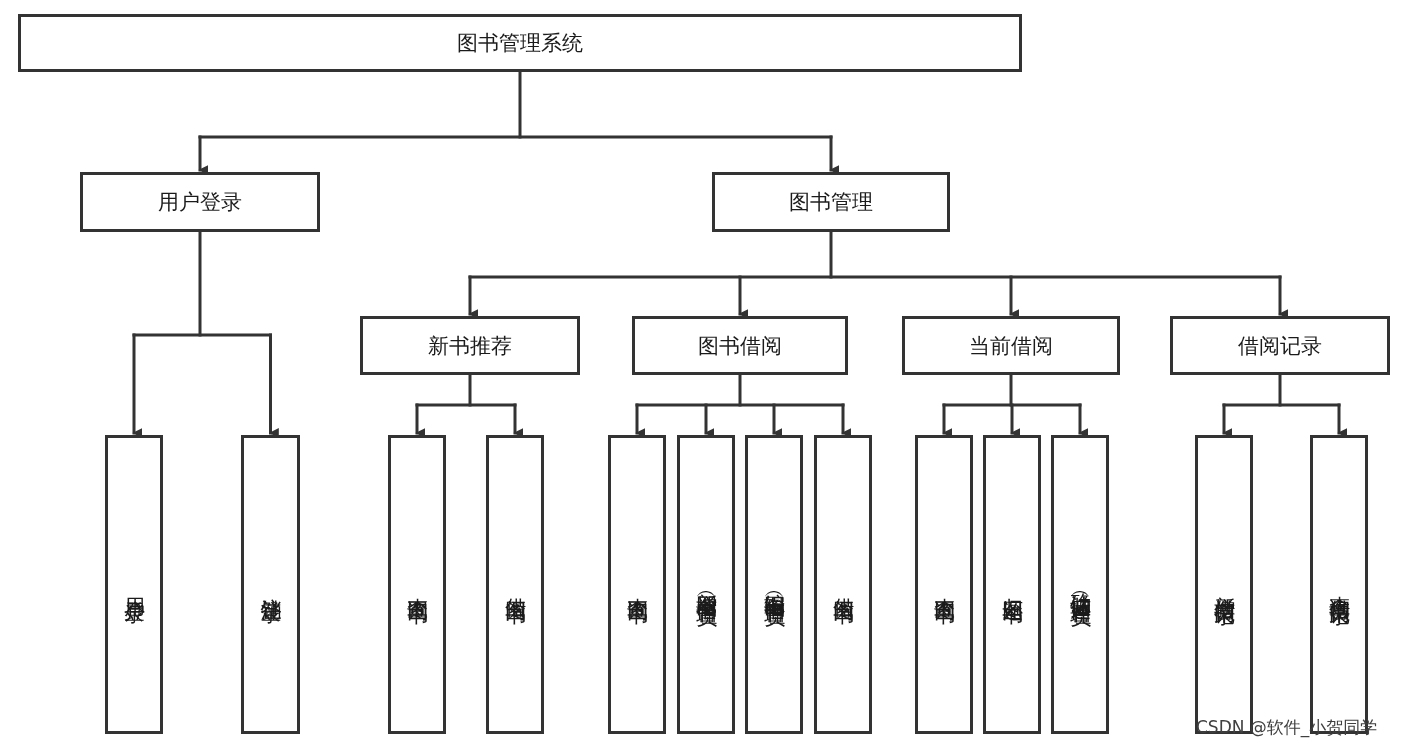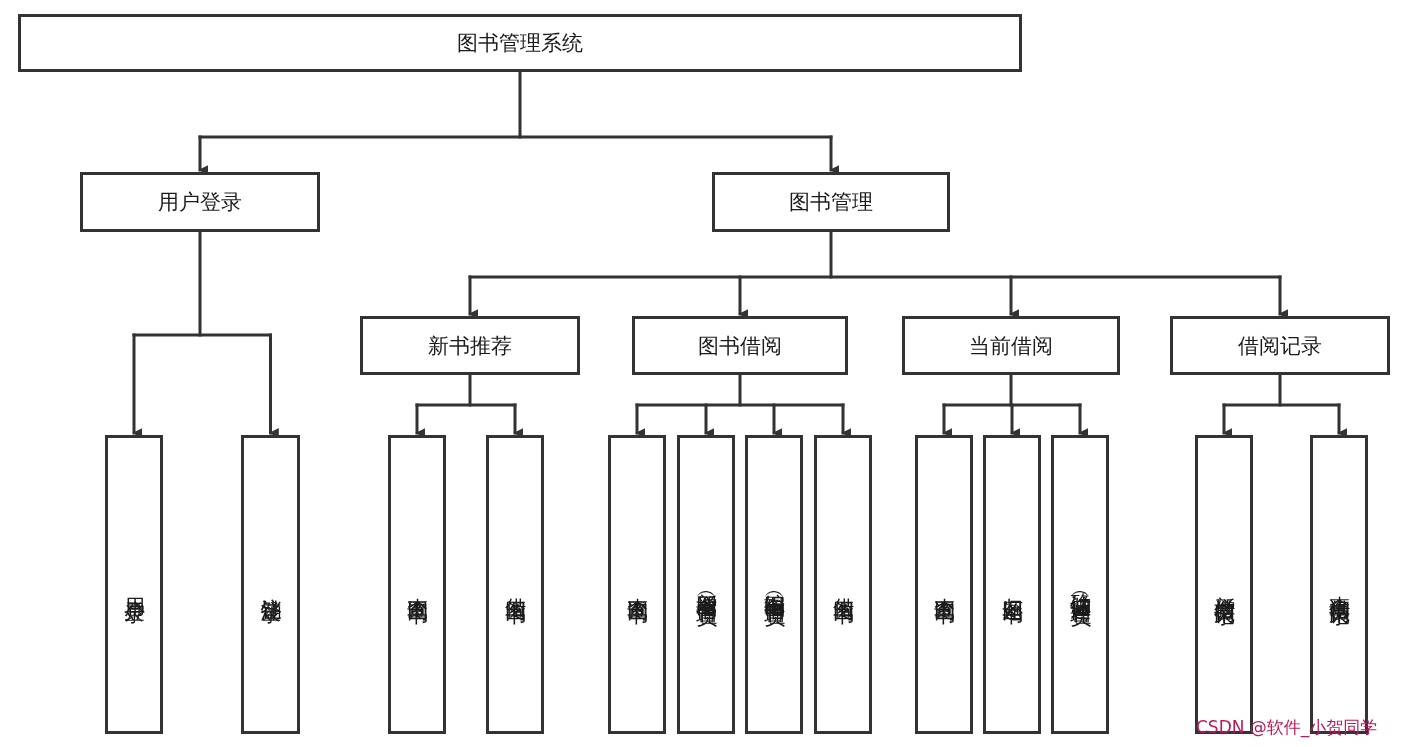--- a/index.html
+++ b/index.html
@@ -157,14 +157,14 @@
       <div class="node-label-v" style="left: 677px; top: 435px; width: 58px; height: 299px; display: flex; align-items: center; justify-content: center;">新增图书（管理员）</div>
       <div class="node-label-v" style="left: 745px; top: 435px; width: 58px; height: 299px; display: flex; align-items: center; justify-content: center;">编辑图书（管理员）</div>
       <div class="node-label-v" style="left: 814px; top: 435px; width: 58px; height: 299px; display: flex; align-items: center; justify-content: center;">借阅图书</div>
       <div class="node-label-v" style="left: 915px; top: 435px; width: 58px; height: 299px; display: flex; align-items: center; justify-content: center;">查询图书</div>
       <div class="node-label-v" style="left: 983px; top: 435px; width: 58px; height: 299px; display: flex; align-items: center; justify-content: center;">归还图书</div>
       <div class="node-label-v" style="left: 1051px; top: 435px; width: 58px; height: 299px; display: flex; align-items: center; justify-content: center;">确认归还（管理员）</div>
       <div class="node-label-v" style="left: 1195px; top: 435px; width: 58px; height: 299px; display: flex; align-items: center; justify-content: center;">新增借阅记录</div>
       <div class="node-label-v" style="left: 1310px; top: 435px; width: 58px; height: 299px; display: flex; align-items: center; justify-content: center;">查询借阅记录</div>
     </div>
 
-  <div class="watermark" style="left: 1196px; top: 716px; color: #be185d;">CSDN @软件_小贺同学</div>
+  <div class="watermark" style="left: 1196px; top: 716px; color: #404040;">CSDN @软件_小贺同学</div>
 </div>
 
 </body></html>

